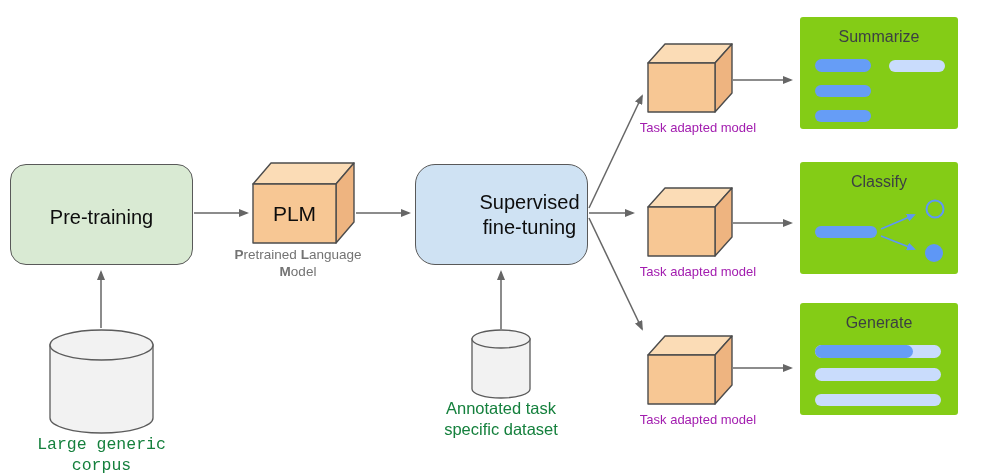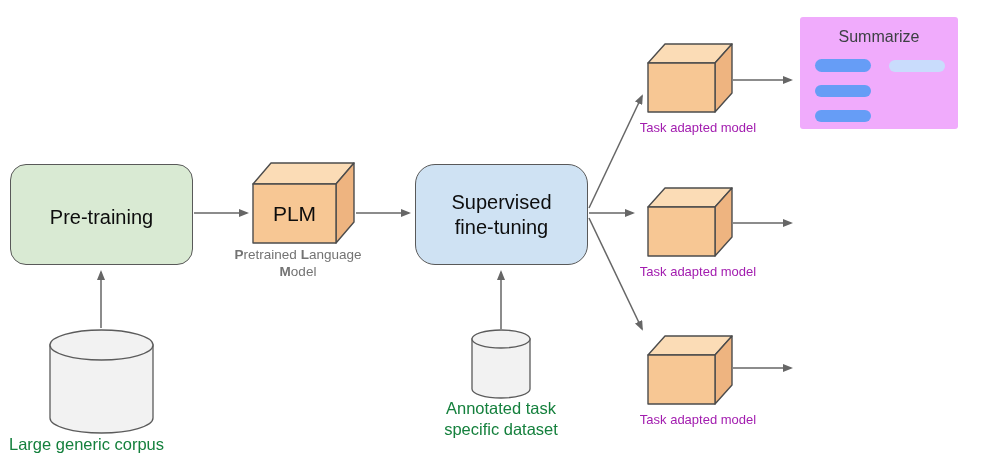--- a/index.html
+++ b/index.html
@@ -12,21 +12,21 @@
   .lbl{position:absolute;display:flex;align-items:center;justify-content:center;text-align:center;}
   .node-box{position:absolute;box-sizing:border-box;border:1.4px solid #595959;}
   .green{background:#d9ead3;border-radius:16px;}
   .blue{background:#cfe2f3;border-radius:20px;}
   .big-label{font-size:20px;line-height:25px;white-space:pre-line;color:#0d0d0d;}
   .plm-text{font-size:21px;color:#0d0d0d;}
   .caption{font-size:13.5px;line-height:17px;color:#737373;}
   .caption .b{font-weight:bold;}
   .small-cap{font-size:13px;color:#a21caf;}
   .cyl-cap{font-size:16.5px;line-height:21px;white-space:pre-line;color:#15803d;}
-  .panel{position:absolute;width:158px;height:112px;background:#f0abfc;border-radius:3px;}
+  .panel{position:absolute;width:158px;height:112px;background:#84cc16;border-radius:3px;}
   .panel-title{position:absolute;left:0;top:11px;width:100%;text-align:center;
     font-size:16px;color:#3c4043;}
   .pill{position:absolute;border-radius:7px;}
   .pill.blue-pill{background:#669df6;}
   .pill.light-pill{background:#c9dcfc;}
   .pill .fill-part{position:absolute;left:0;top:0;height:100%;border-radius:7px;background:#669df6;}
 </style>
 </head>
 <body>
 
@@ -84,37 +84,60 @@
         <polygon points="715,355 732,336 732,385 715,404" fill="#eeb480"></polygon>
         <polygon points="648,355 715,355 715,404 648,404" fill="#f7c794"></polygon>
       </g>
     </g>
   </svg>
 
   <div class="node-box green" style="left:10px;top:164px;width:183px;height:101px;"></div>
   <div class="lbl big-label" style="left:10px;top:164px;width:183px;height:106px;">Pre-training</div>
 
   <div class="node-box blue" style="left:415px;top:164px;width:173px;height:101px;"></div>
-  <div class="lbl big-label" style="left:415px;top:164px;width:173px;height:101px;">Supervised
+  <div class="lbl big-label" style="left:415px;top:164px;width:173px;height:101px;padding-left:28px;">Supervised
 fine-tuning</div>
 
   <div class="lbl plm-text" style="left:253px;top:184px;width:83px;height:59px;">PLM</div>
   <div class="abs caption" style="left:228px;top:246px;width:140px;text-align:center;"><span class="b">P</span><span>retrained </span><span class="b">L</span><span>anguage</span><br><span class="b">M</span><span>odel</span></div>
 
-  <div class="abs cyl-cap" style="left:9px;top:434px;width:185px;">Large generic corpus</div>
+  <div class="abs cyl-cap" style="left:9px;top:434px;width:185px;text-align:center;font-family:Liberation Mono, monospace;">Large generic corpus</div>
   <div class="abs cyl-cap" style="left:421px;top:398px;width:160px;text-align:center;">Annotated task
 specific dataset</div>
 
   <div class="abs small-cap" style="left:628px;top:120px;width:140px;text-align:center;">Task adapted model</div>
   <div class="abs small-cap" style="left:628px;top:264px;width:140px;text-align:center;">Task adapted model</div>
   <div class="abs small-cap" style="left:628px;top:412px;width:140px;text-align:center;">Task adapted model</div>
 
   <div class="panel" style="left:800px;top:17px;">
     <div class="panel-title">Summarize</div>
     <div class="pill blue-pill" style="left:15px;top:42px;width:56px;height:13px;"></div>
     <div class="pill light-pill" style="left:89px;top:43px;width:56px;height:12px;"></div>
     <div class="pill blue-pill" style="left:15px;top:68px;width:56px;height:12px;"></div>
     <div class="pill blue-pill" style="left:15px;top:93px;width:56px;height:12px;"></div>
   </div>
 
+  <div class="panel" style="left:800px;top:162px;">
+    <div class="panel-title">Classify</div>
+    <div class="pill blue-pill" style="left:15px;top:64px;width:62px;height:12px;"></div>
+    <svg class="layer" width="158" height="112" viewBox="0 0 158 112">
+      <defs>
+        <marker id="bh" markerWidth="9" markerHeight="8" refX="7" refY="4" orient="auto" markerUnits="userSpaceOnUse">
+          <path d="M0,0 L9,4 L0,8 Z" fill="#5e97f6"></path>
+        </marker>
+      </defs>
+      <line x1="81" y1="67" x2="114" y2="53" stroke="#5e97f6" stroke-width="1.6" marker-end="url(#bh)"></line>
+      <line x1="81" y1="74" x2="114" y2="87" stroke="#5e97f6" stroke-width="1.6" marker-end="url(#bh)"></line>
+      <circle cx="135" cy="47" r="8.5" fill="none" stroke="#5e97f6" stroke-width="2"></circle>
+      <circle cx="134" cy="91" r="9" fill="#5e97f6"></circle>
+    </svg>
+  </div>
 
+  <div class="panel" style="left:800px;top:303px;">
+    <div class="panel-title">Generate</div>
+    <div class="pill light-pill" style="left:15px;top:42px;width:126px;height:13px;">
+      <div class="fill-part" style="width:98px;"></div>
+    </div>
+    <div class="pill light-pill" style="left:15px;top:65px;width:126px;height:13px;"></div>
+    <div class="pill light-pill" style="left:15px;top:91px;width:126px;height:12px;"></div>
+  </div>
 
 </div>
 
 </body></html>

